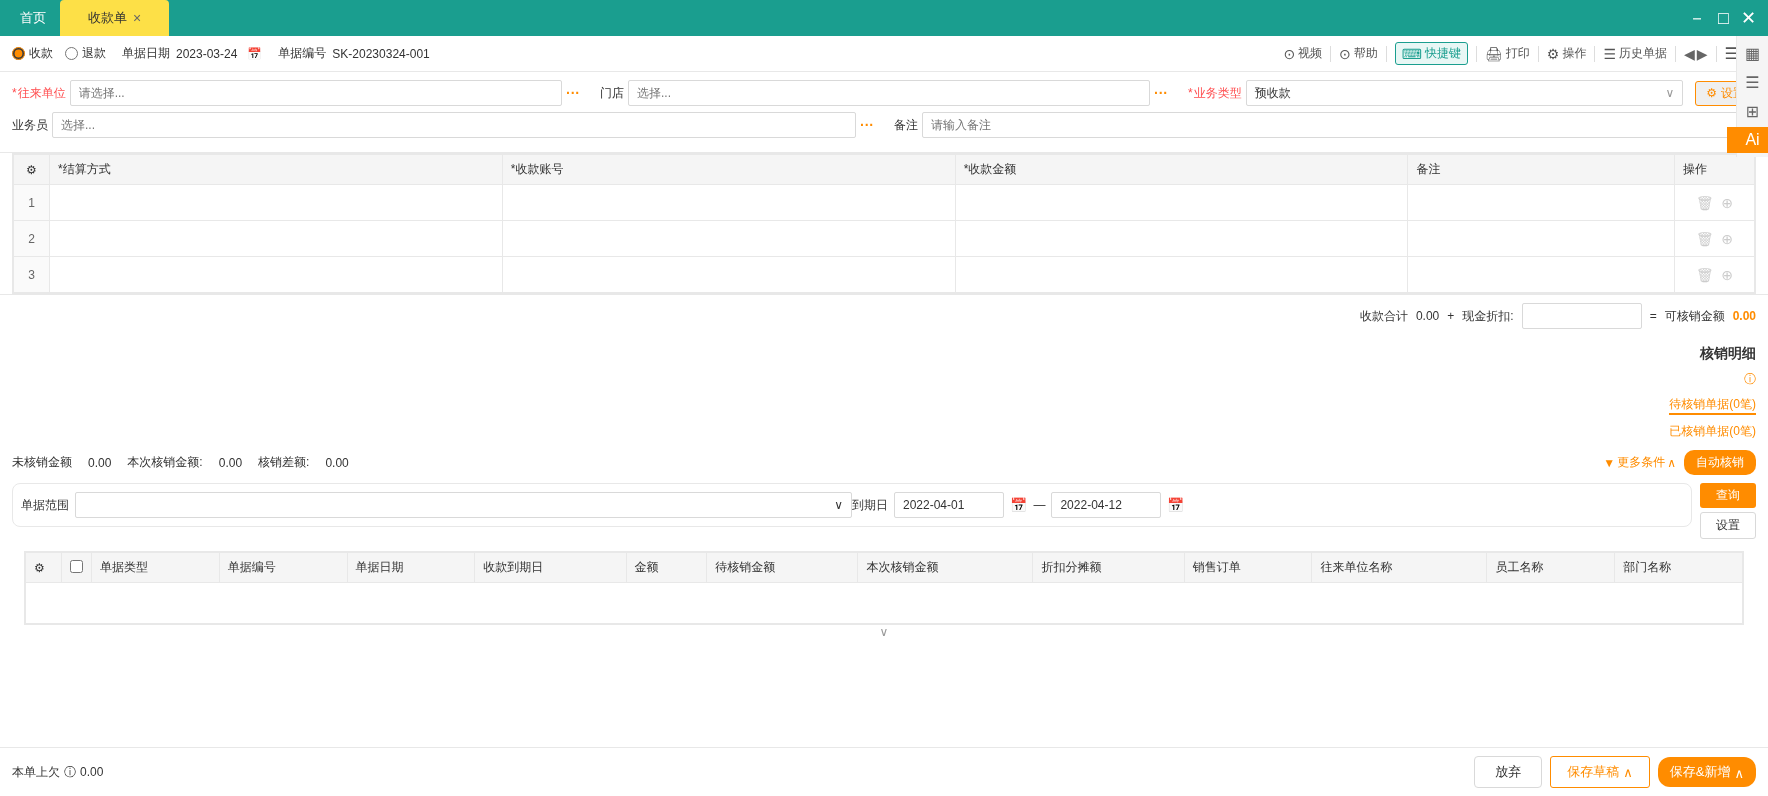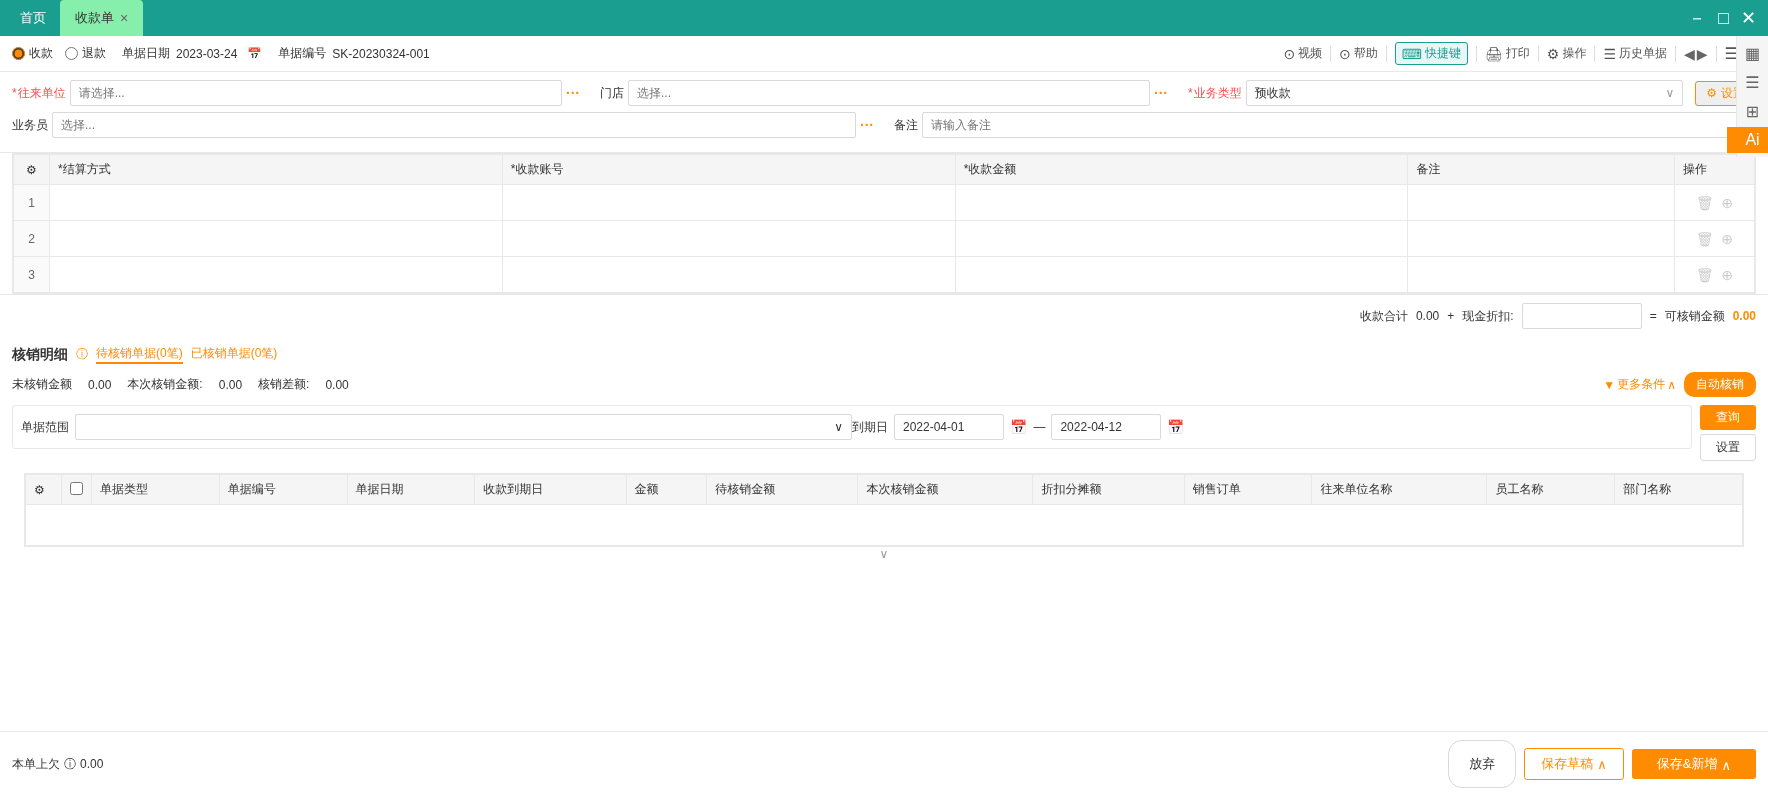--- a/index.html
+++ b/index.html
@@ -7,22 +7,22 @@
 
     
     .top-nav {
       display: flex; align-items: center; height: 36px;
       background: #1a9e8f; color: white; padding: 0 8px;
     }
     .top-nav .nav-home {
       padding: 0 12px; height: 36px; line-height: 36px; cursor: pointer; font-size: 13px;
     }
     .top-nav .nav-tab {
-      display: flex; align-items: center; height: 36px; padding: 0 15px;
-      background: #86efac; color: #333; border-radius: 4px 4px 0 0; font-size: 13px;
+      display: flex; align-items: center; height: 36px; padding: 0 28px;
+      background: #fde047; color: #333; border-radius: 4px 4px 0 0; font-size: 13px;
       margin-left: 2px; cursor: pointer;
     }
     .top-nav .nav-tab .close-btn { margin-left: 6px; color: #666; font-size: 14px; cursor: pointer; }
     .top-nav-right { margin-left: auto; display: flex; align-items: center; gap: 4px; }
     .top-nav-right .icon-btn { color: white; cursor: pointer; font-size: 18px; padding: 0 4px; }
 
     
     .main-content { background: white; height: calc(100vh - 36px); overflow-y: auto; display: flex; flex-direction: column; }
 
     
@@ -98,40 +98,40 @@
     .summary-label { color: #333; }
     .summary-value { color: #333; }
     .summary-orange { color: #ff8c00; font-weight: bold; }
     .summary-input {
       width: 120px; height: 26px; border: 1px solid #d9d9d9; border-radius: 2px;
       padding: 0 8px; font-size: 12px;
     }
 
     
     .writeoff-section { padding: 8px 12px; flex-shrink: 0; }
-    .writeoff-header { display: flex; align-items: center; gap: 8px; margin-bottom: 8px; }
+    .writeoff-header { display: flex; align-items: flex-end; gap: 8px; margin-bottom: 8px; flex-direction: column; }
     .writeoff-title { font-size: 14px; font-weight: bold; color: #333; }
     .writeoff-info-icon { color: #ff8c00; cursor: pointer; }
     .writeoff-tab {
       color: #ff8c00; cursor: pointer; font-size: 12px;
       border-bottom: 2px solid transparent;
     }
     .writeoff-tab-active { border-bottom: 2px solid #ff8c00; }
     .writeoff-stats { display: flex; align-items: center; gap: 16px; margin-bottom: 8px; color: #333; font-size: 12px; }
     .writeoff-stats-right { margin-left: auto; display: flex; align-items: center; gap: 8px; }
     .more-conditions { color: #ff8c00; cursor: pointer; font-size: 12px; display: flex; align-items: center; gap: 2px; }
     .auto-writeoff-btn {
       background: #ff8c00; color: white; border: none; padding: 4px 12px;
       border-radius: 10px; cursor: pointer; font-size: 12px;
     }
 
     
     .filter-row {
       display: flex; align-items: center; padding: 8px;
-      border: 1px solid #e8e8e8; border-radius: 3px; margin-bottom: 24px;
+      border: 1px solid #e8e8e8; border-radius: 8px; margin-bottom: 24px;
     }
     .filter-field { display: flex; align-items: center; gap: 6px; flex: 1; }
     .filter-label { color: #333; white-space: nowrap; font-size: 12px; }
     .filter-select {
       flex: 1; height: 26px; border: 1px solid #d9d9d9; border-radius: 2px;
       padding: 0 8px; font-size: 12px; color: #333; background: white;
       display: flex; align-items: center; justify-content: space-between; cursor: pointer;
     }
     .date-range { display: flex; align-items: center; gap: 6px; }
     .date-input {
@@ -155,30 +155,30 @@
 
     
     .footer {
       display: flex; align-items: center; padding: 8px 12px;
       border-top: 1px solid #e8e8e8; background: white; margin-top: auto; flex-shrink: 0;
     }
     .footer-left { display: flex; align-items: center; gap: 4px; color: #333; font-size: 12px; }
     .footer-right { margin-left: auto; display: flex; align-items: center; gap: 8px; }
     .btn-abandon {
       border: 1px solid #d9d9d9; background: white; color: #333;
-      padding: 14px 20px; border-radius: 14px; cursor: pointer; font-size: 13px;
+      padding: 6px 20px; border-radius: 4px; cursor: pointer; font-size: 13px;
     }
     .btn-save-draft {
       border: 1px solid #ff8c00; background: white; color: #ff8c00;
       padding: 6px 16px; border-radius: 3px; cursor: pointer; font-size: 13px;
       display: flex; align-items: center; gap: 4px;
     }
     .btn-save-new {
       background: #ff8c00; color: white; border: none;
-      padding: 6px 25px; border-radius: 3px; cursor: pointer; font-size: 13px;
+      padding: 6px 12px; border-radius: 12px; cursor: pointer; font-size: 13px;
       display: flex; align-items: flex-end; gap: 4px;
     }
 
     
     .right-sidebar {
       position: fixed; right: 0; top: 36px; width: 32px;
       display: flex; flex-direction: column; align-items: center;
       background: #f5f5f5; border-left: 1px solid #e8e8e8; gap: 2px; padding: 4px 0;
     }
     .sidebar-icon { cursor: pointer; color: #666; font-size: 16px; padding: 4px; }

